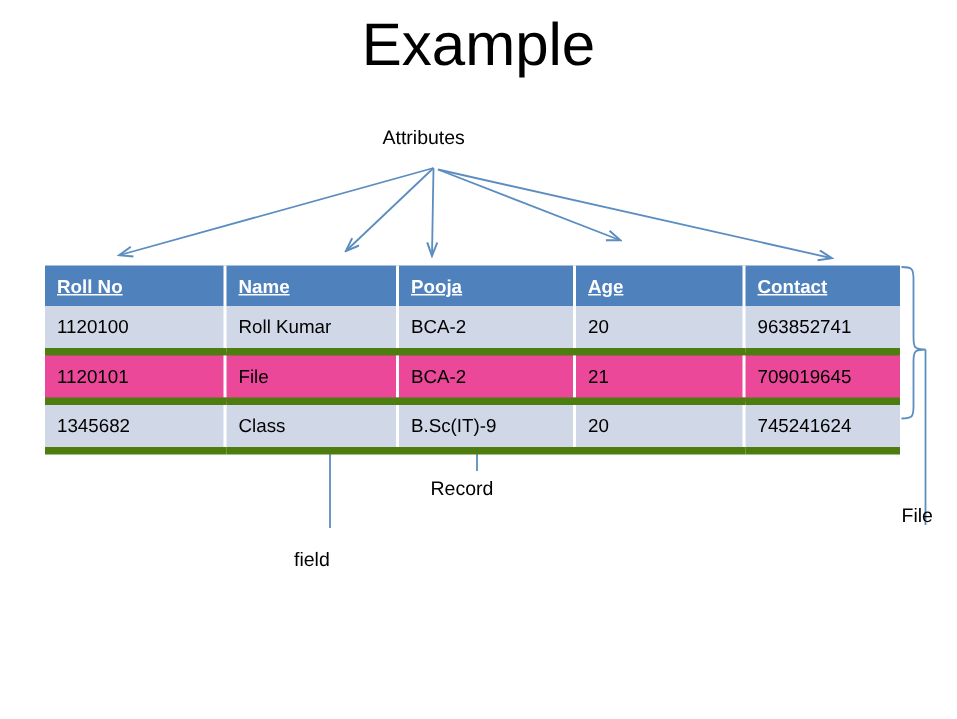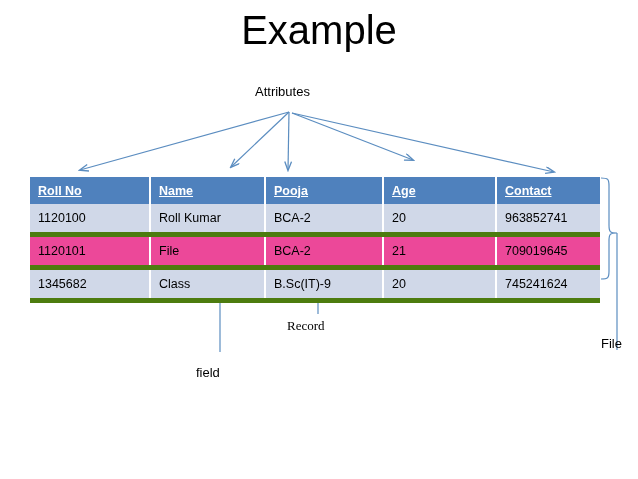--- a/index.html
+++ b/index.html
@@ -106,21 +106,21 @@
   #data-table tbody tr.even td { background: #ec4899; }
 
   
   .callout {
     position: absolute;
     font-size: 13px;
     line-height: 16px;
     color: #000000;
     white-space: nowrap;
   }
-  #record-label { left: 287px; top: 318px; font-family: Liberation Serif, serif; }
+  #record-label { left: 287px; top: 318px; }
   #field-label  { left: 196px; top: 365px; }
   #file-label   { left: 601px; top: 336px; }
 </style>
 </head>
 <body>
 
 <div id="slide">
 
   <div id="title">Example</div>
 

